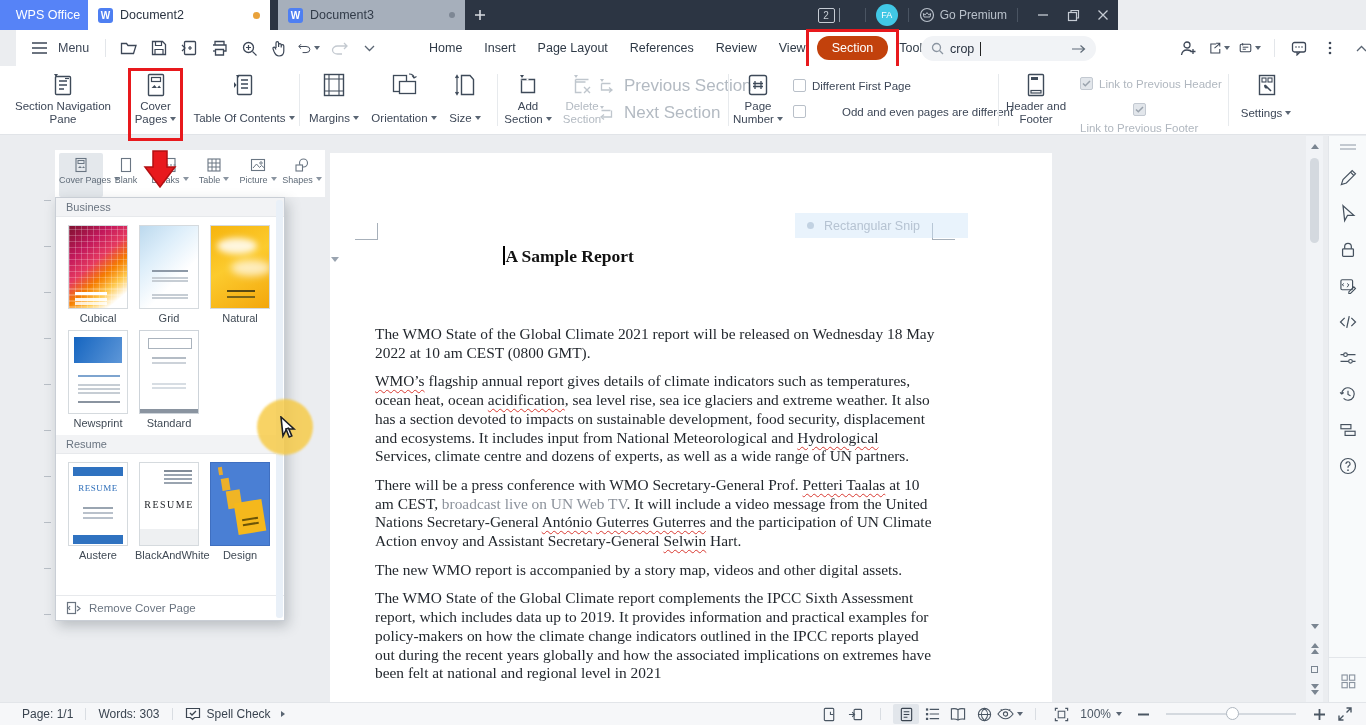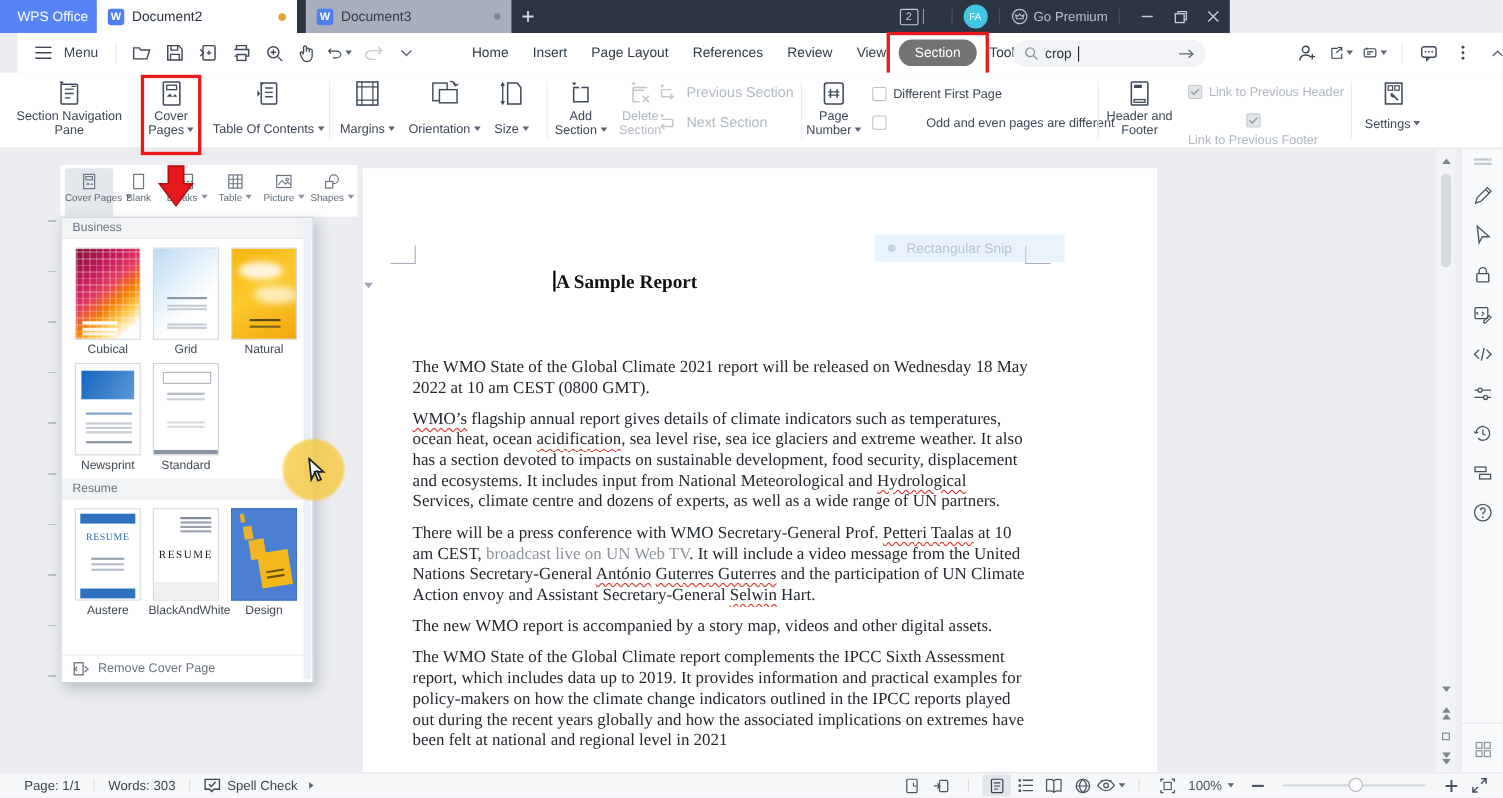--- a/index.html
+++ b/index.html
@@ -31,21 +31,21 @@
   .winctl { width:30px; height:30px; display:flex; align-items:center; justify-content:center; }
 
   
   .menurow { position:absolute; left:0; top:30px; width:1366px; height:36px; background:#ffffff;margin-left:16px; }
   .menu-left { position:absolute; left:12px; top:0; height:36px; display:flex; align-items:center; gap:8px; color:#3d4757; }
   .menu-label { font-size:12.5px; color:#3d4757; margin-right:4px; }
   .mi { width:22px; height:22px; display:flex; align-items:center; justify-content:center; }
   .vsep { width:1px; height:18px; background:#e3e6ea; margin:0 4px; }
   .rtabs { position:absolute; left:402px; top:0; height:36px; display:flex; align-items:center; }
   .rtab { font-size:12.5px; color:#2f3a47; padding:5px 11px; white-space:nowrap; }
-  .rtab.active { position:relative; background:#737373; color:#fff; border-radius:14px; padding:5px 15px; }
+  .rtab.active { position:relative; background:#c2410c; color:#fff; border-radius:14px; padding:5px 15px; }
   .rtab.active::after { content:""; position:absolute; left:-11px; right:-11px; top:-7px; bottom:-11px;
                         border:3.5px solid #e8191d; pointer-events:none; }
   .searchbox { position:absolute; left:905px; top:6px; width:175px; height:25px; background:#f1f3f6; border-radius:13px;
                display:flex; align-items:center; padding:0 10px; gap:6px; }
   .searchbox .q { font-size:12.5px; color:#2b3442; }
   .caret-bar { display:inline-block; width:1px; height:14px; background:#222; vertical-align:middle; }
   .search-arrow { margin-left:auto; color:#5f6b78; }
   .menu-right { position:absolute; right:10px; top:0; height:36px; display:flex; align-items:center; gap:9px; color:#3d4757; }
 
   .caret { display:inline-block; width:0; height:0; border-left:3.5px solid transparent; border-right:3.5px solid transparent;
@@ -53,21 +53,21 @@
   .caret-r { display:inline-block; width:0; height:0; border-top:3.5px solid transparent; border-bottom:3.5px solid transparent;
              border-left:4px solid #5a6573; margin-left:4px; }
 
   
   .ribbon { position:absolute; left:0; top:66px; width:1366px; height:69px; background:#fff; border-bottom:1px solid #e1e4e8; }
   .rgroup { position:absolute; top:0; text-align:center; }
   .rgroup .ric { margin:5px auto 1px; width:28px; height:28px; display:flex; align-items:center; justify-content:center; }
   .rlabel { font-size:11.5px; line-height:13px; color:#3d4757; }
   .rgroup.disabled .rlabel { color:#b3bac2; }
   .rsep { position:absolute; top:8px; width:1px; height:52px; background:#e7eaed; }
-  .smallbtn { position:absolute; display:flex; gap:6px; font-size:13px; color:#b3bac2; }
+  .smallbtn { position:absolute; display:flex; align-items:center; gap:6px; font-size:17px; color:#b3bac2; }
   .cbrow { position:absolute; display:flex; align-items:center; gap:6px; font-size:11.5px; color:#3d4757; }
   .cbrow.grayed { color:#b0b7bf; }
   .cb { width:13px; height:13px; border:1px solid #b9c0c9; border-radius:2px; background:#fff; flex:none;
         display:flex; align-items:center; justify-content:center; }
   .cb.checked { background:#e2e6eb; border-color:#c3c9d1; }
   .redbox-cover { position:absolute; left:128px; top:2px; width:55px; height:73px; border:3.5px solid #e8191d; z-index:5; pointer-events:none; }
 
   
   .workspace { position:absolute; left:0; top:136px; width:1328px; height:566px; background:#ebedf0; overflow:hidden; }
   .page { position:absolute; left:330px; top:17px; width:722px; height:549px; background:#fff; overflow:hidden; }

